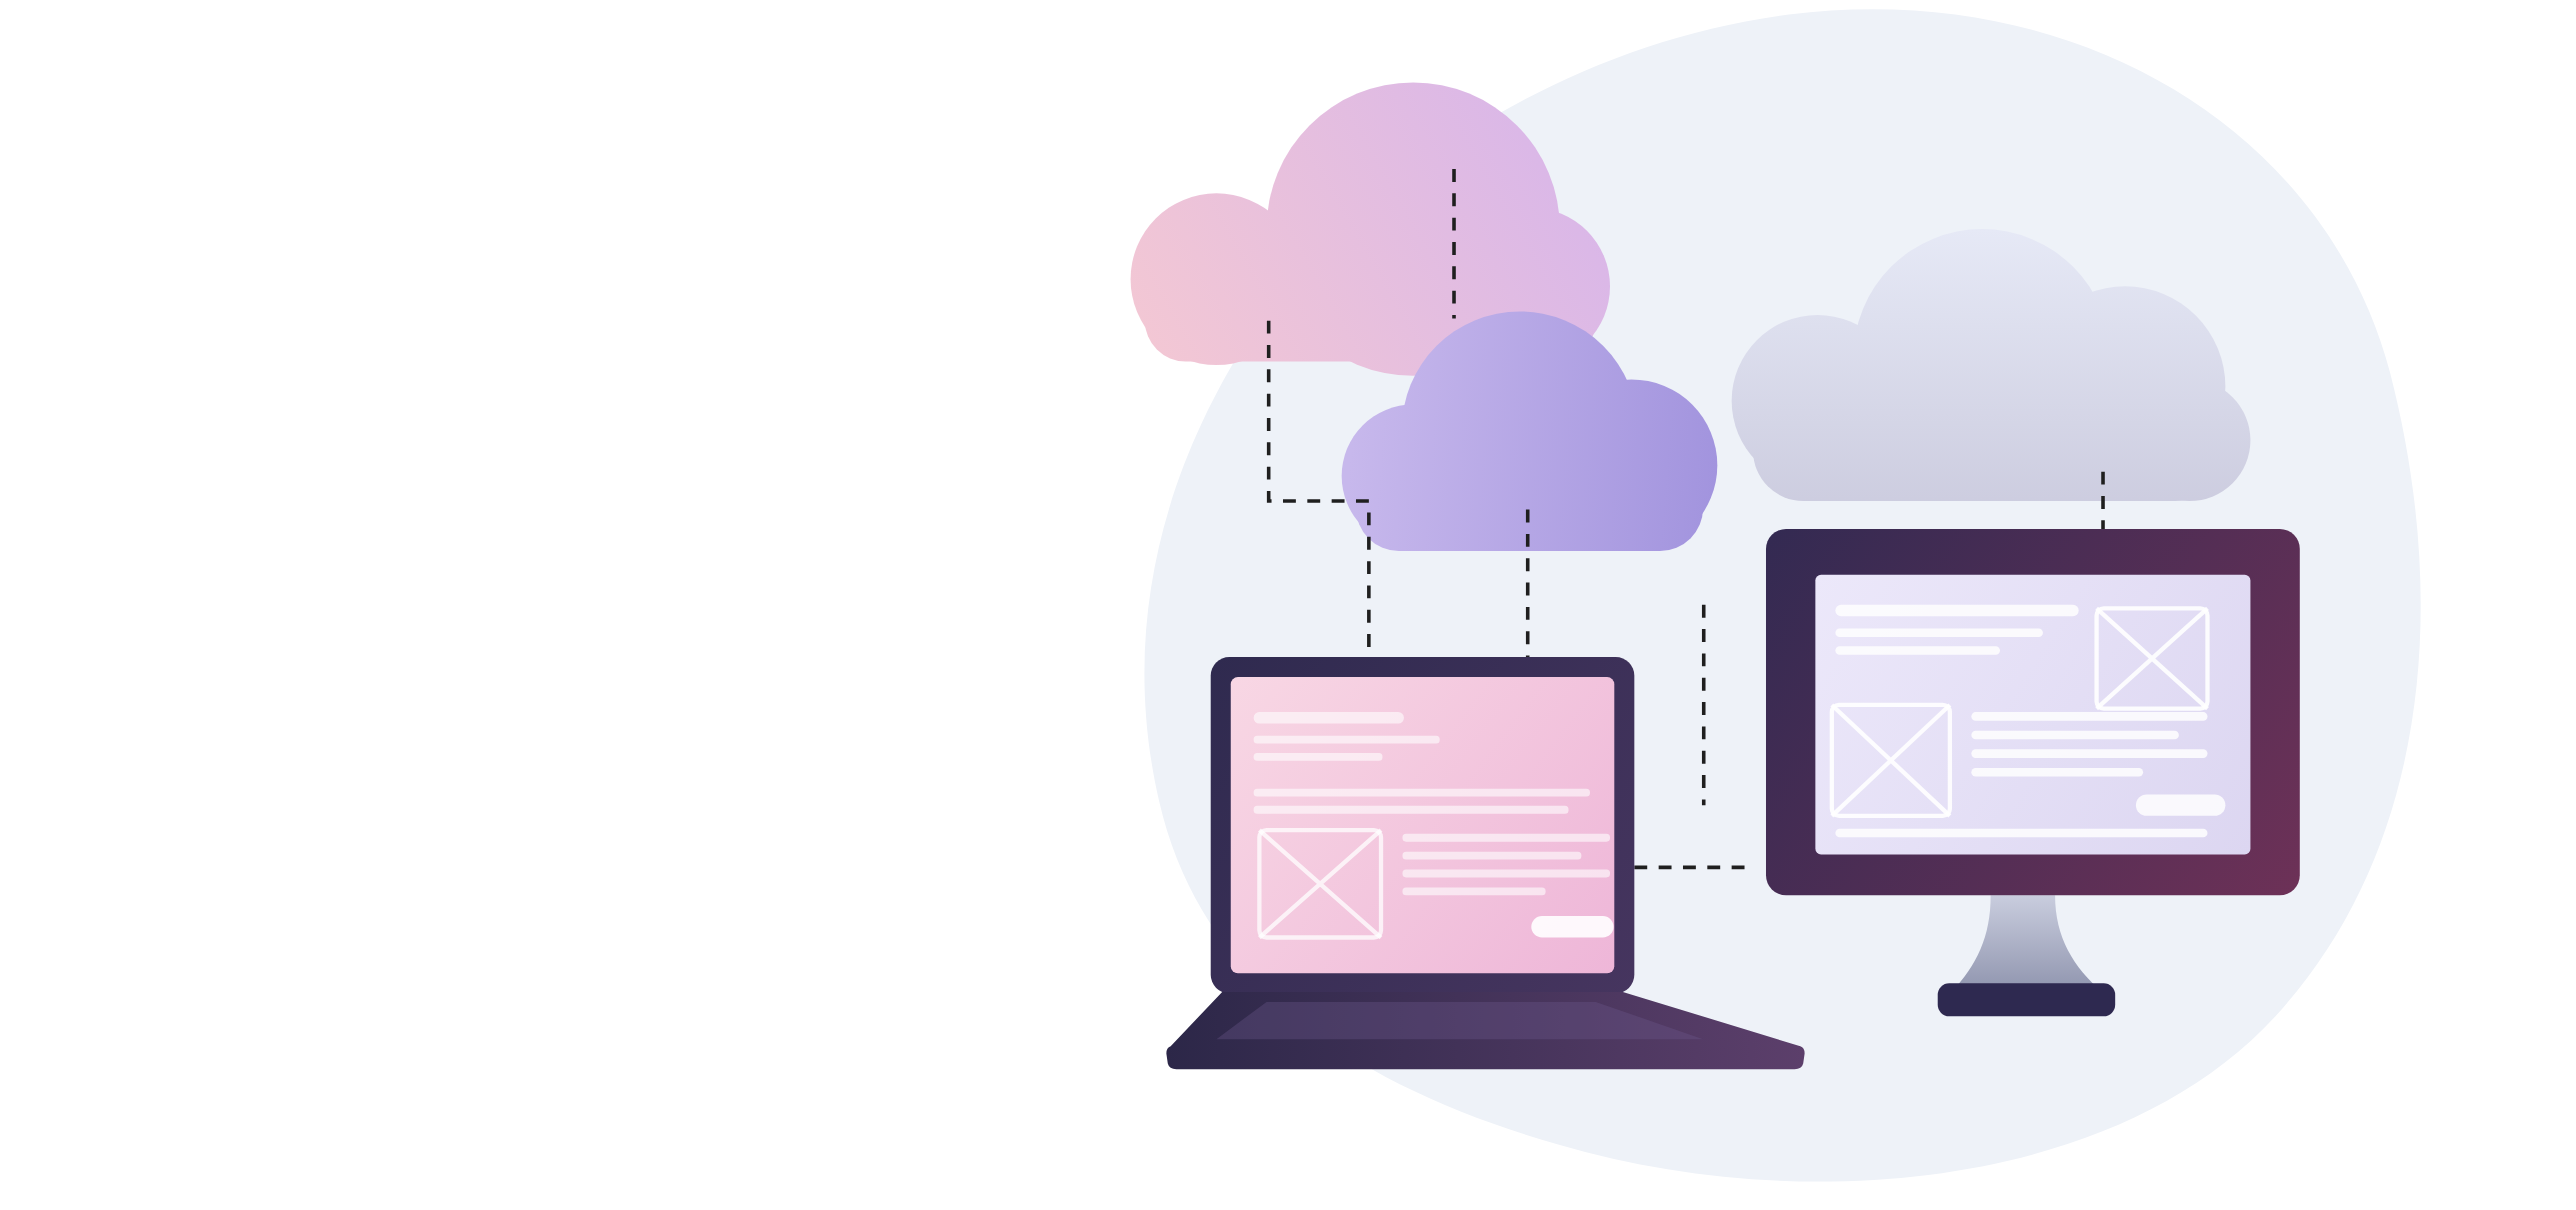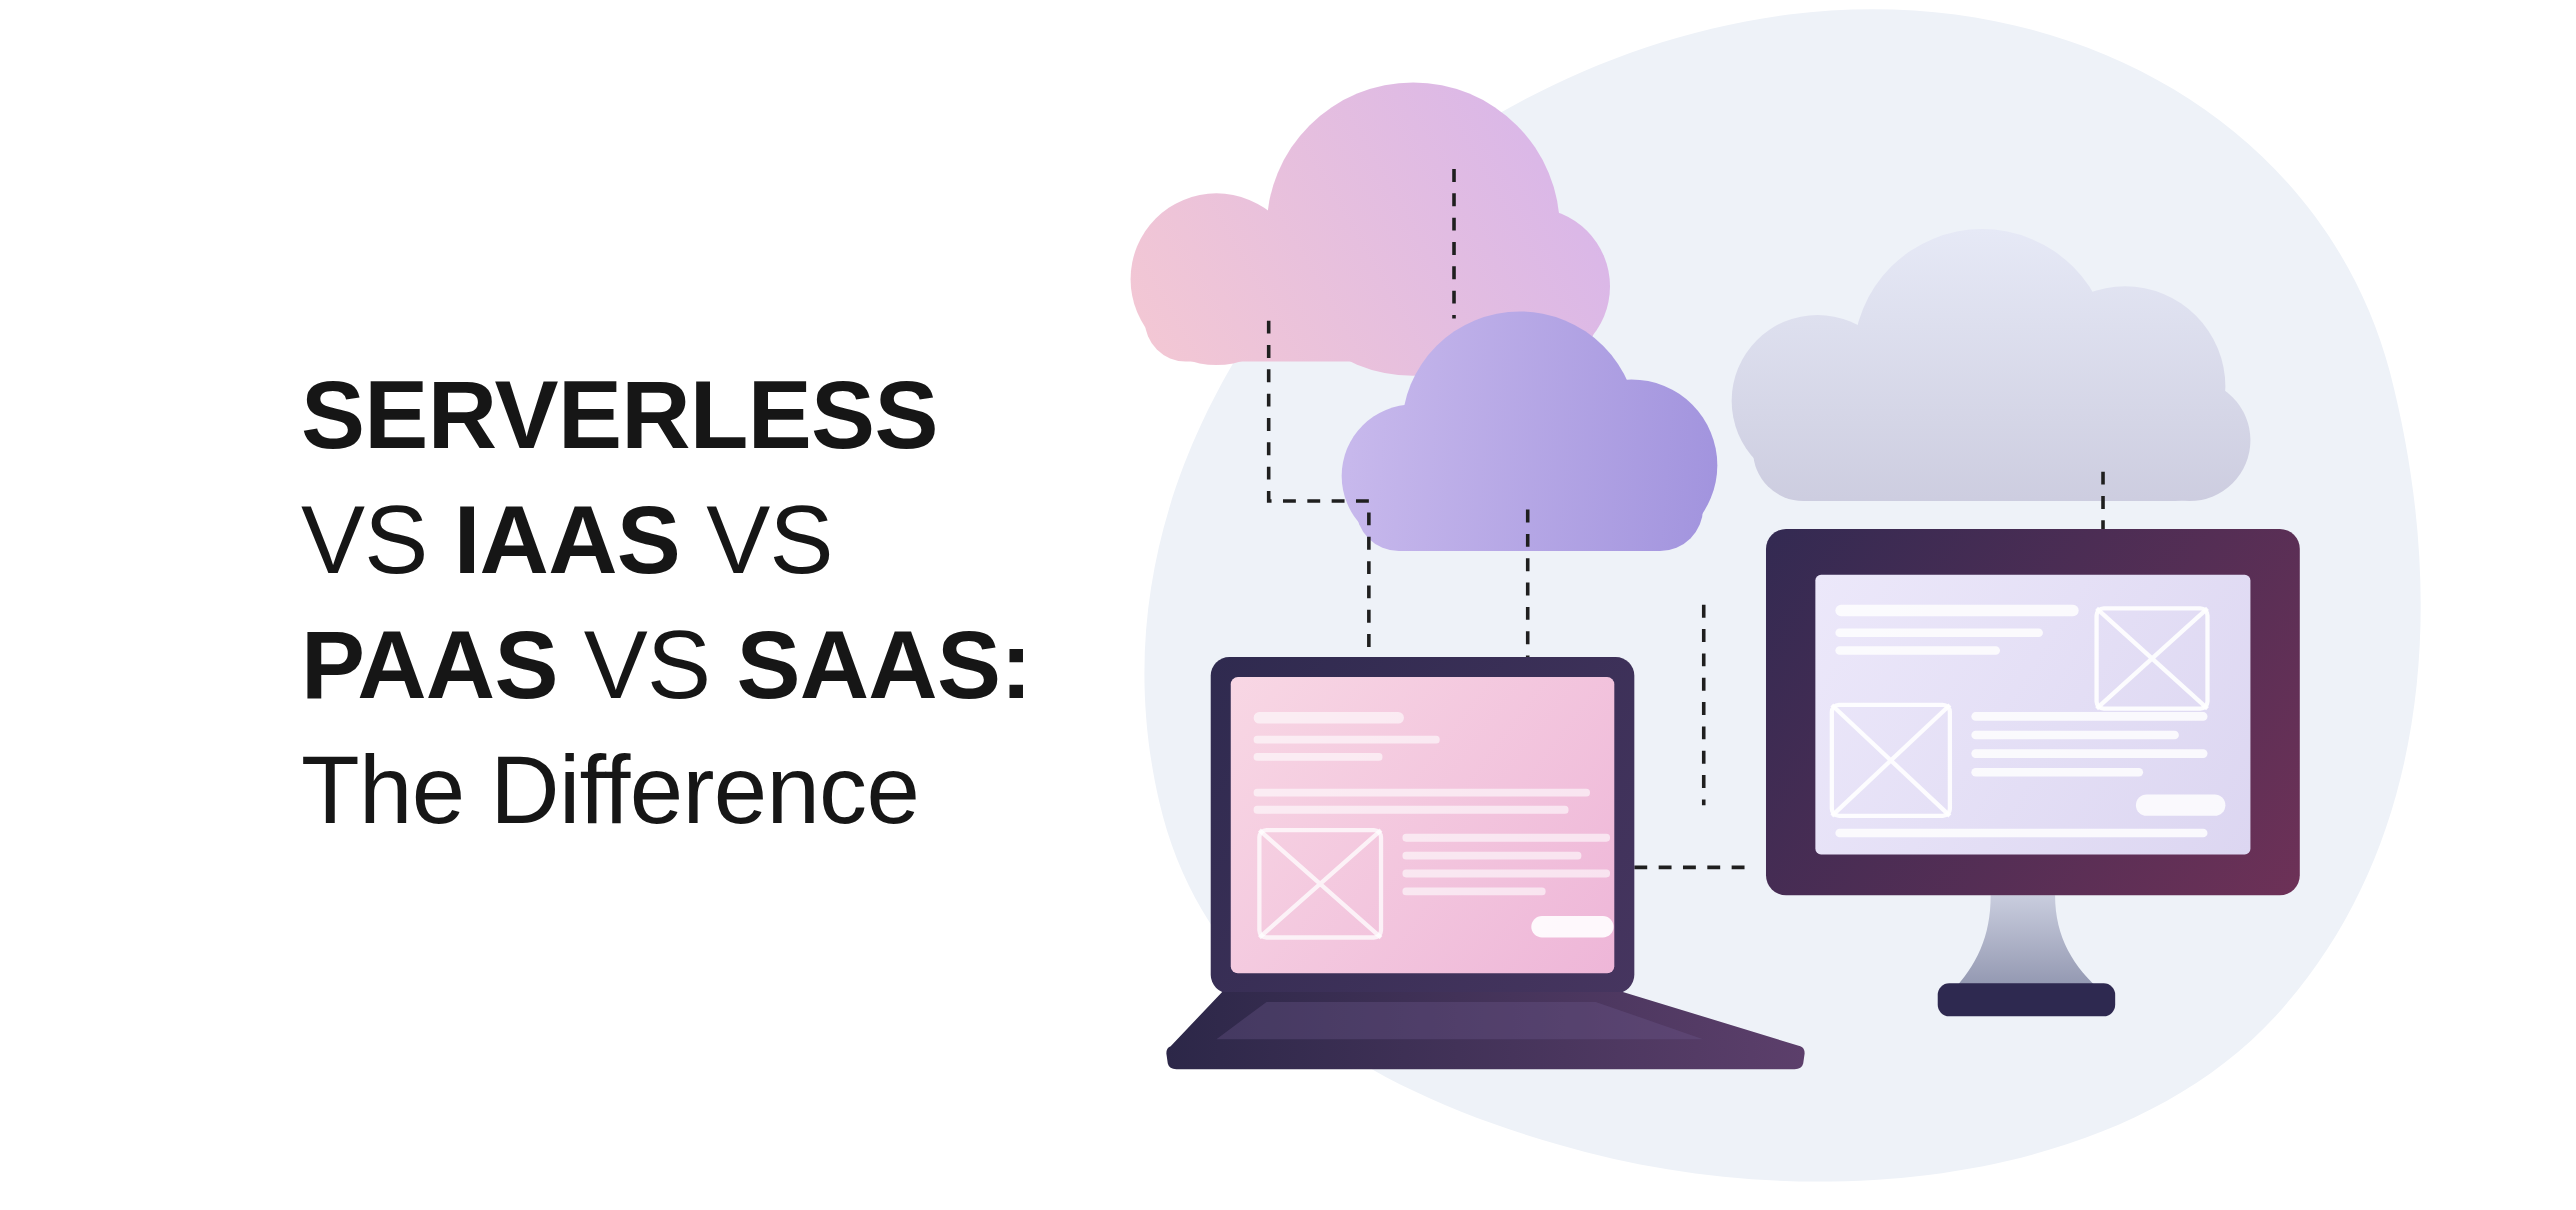--- a/index.html
+++ b/index.html
@@ -159,21 +159,15 @@
       <rect x="2140" y="1280" width="115" height="30" rx="15" fill="#ffffff" opacity="0.9"></rect>
       <g fill="none" stroke="#ffffff" stroke-opacity="0.75" stroke-width="6">
         <rect x="1760" y="1160" width="170" height="150" rx="10"></rect>
         <path d="M1760,1160 L1930,1310 M1930,1160 L1760,1310"></path>
       </g>
       <path fill="url(#gradLaptopBase)" d="M1708,1386 H2268 L2516,1462 Q2522,1464 2522,1472 L2520,1486 Q2518,1494 2508,1494 H1644 Q1634,1494 1632,1486 L1630,1472 Q1630,1464 1636,1462 Z"></path>
       <path fill="#6e5a8c" opacity="0.35" d="M1770,1400 L2230,1400 L2380,1452 L1700,1452 Z"></path>
     </g>
   </svg>
 
-  <h1 class="title">
-    <span class="line"><strong>SERVERLESS</strong></span>
-    <span class="line"><span>VS </span><strong>IAAS</strong><span> VS</span></span>
-    <span class="line"><strong>PAAS</strong><span> VS </span><strong>SAAS:</strong></span>
-    <span class="line"><span>The Difference</span></span>
-  </h1>
 
 </div>
 
 
 </body></html>

